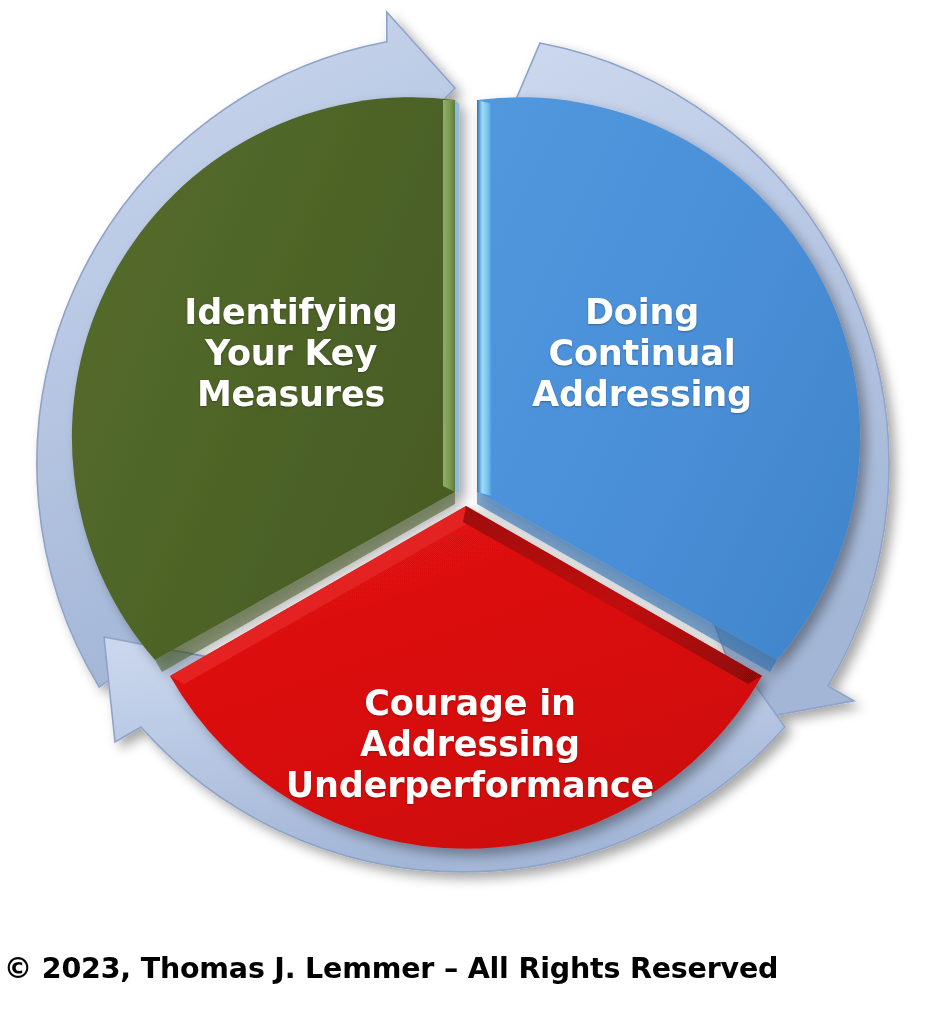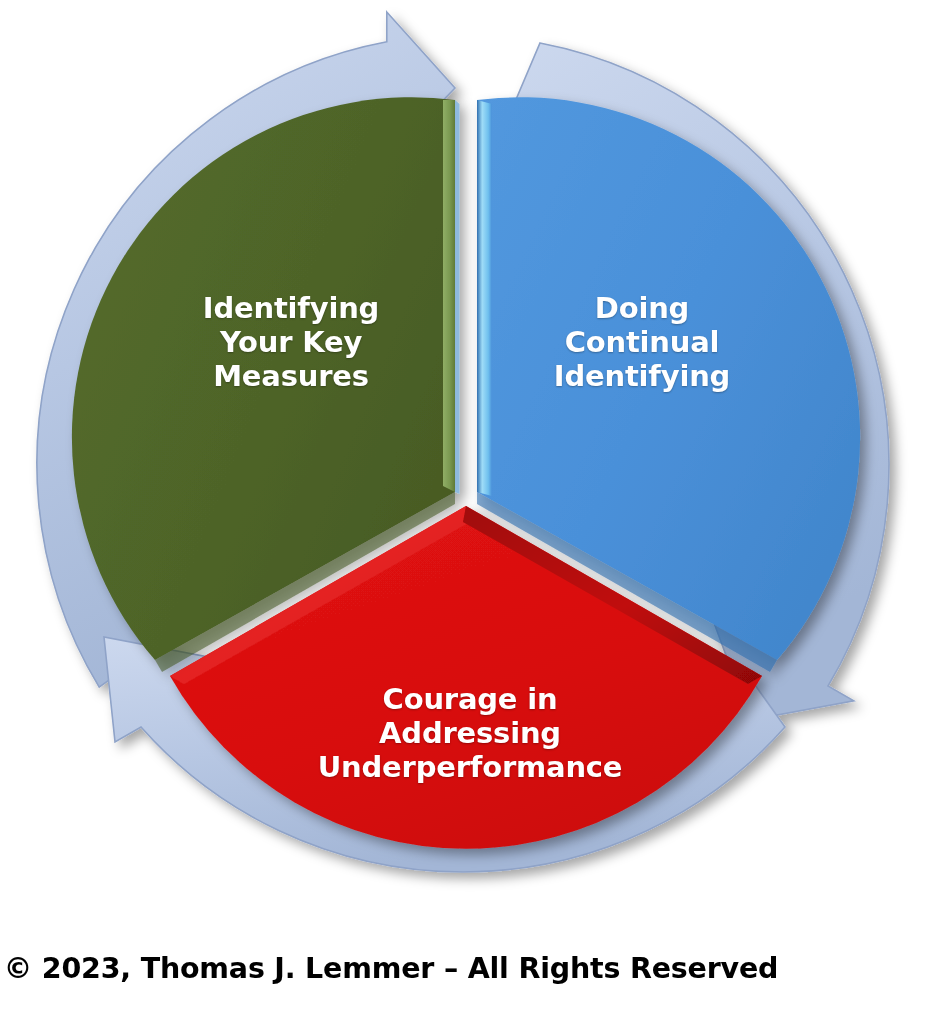--- a/index.html
+++ b/index.html
@@ -28,21 +28,21 @@
     width: 939px;
     height: 940px;
   }
 
   .segment-label {
     position: absolute;
     text-align: center;
     color: #ffffff;
     font-family: "DejaVu Sans", sans-serif;
     font-weight: bold;
-    font-size: 29px;
+    font-size: 35px;
     line-height: 1.17;
     letter-spacing: -0.2px;
     text-shadow: 0 1px 2px rgba(0,0,0,0.30);
     pointer-events: none;
     white-space: pre-line;
   }
 
   #label-green {
     left: 146px;
     top: 292px;
@@ -253,20 +253,20 @@
         Z" fill="url(#red-bevel-right)"></path>
     </g>
   </svg>
 
   <div id="label-green" class="segment-label">Identifying
 Your Key
 Measures</div>
 
   <div id="label-blue" class="segment-label">Doing
 Continual
-Identifying</div>
+Addressing</div>
 
   <div id="label-red" class="segment-label">Courage in
 Addressing
 Underperformance</div>
 </div>
 
 <div id="footer-credit">© 2023, Thomas J. Lemmer – All Rights Reserved</div>
 
 </body></html>

